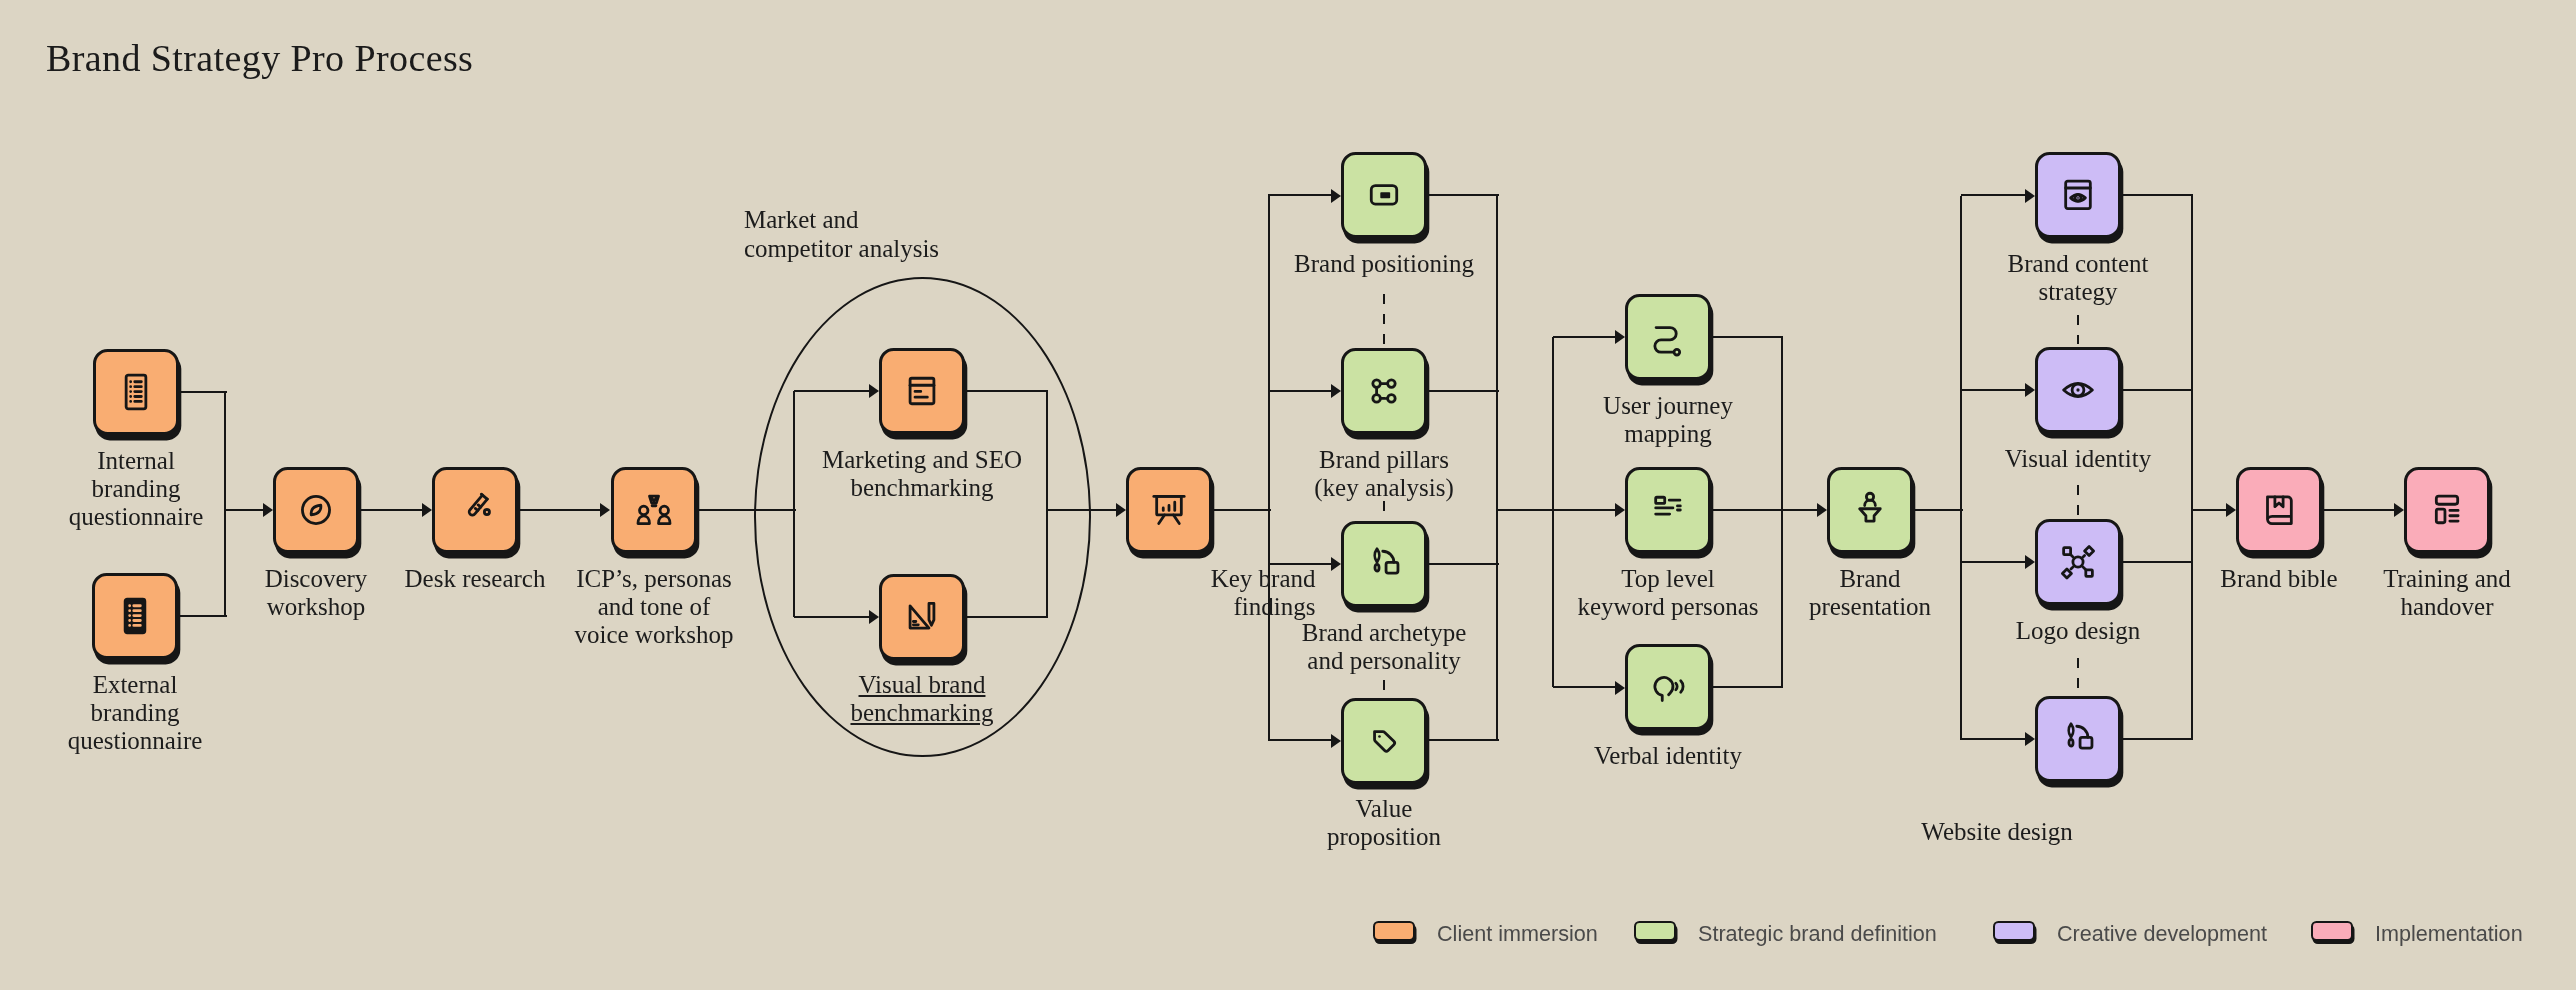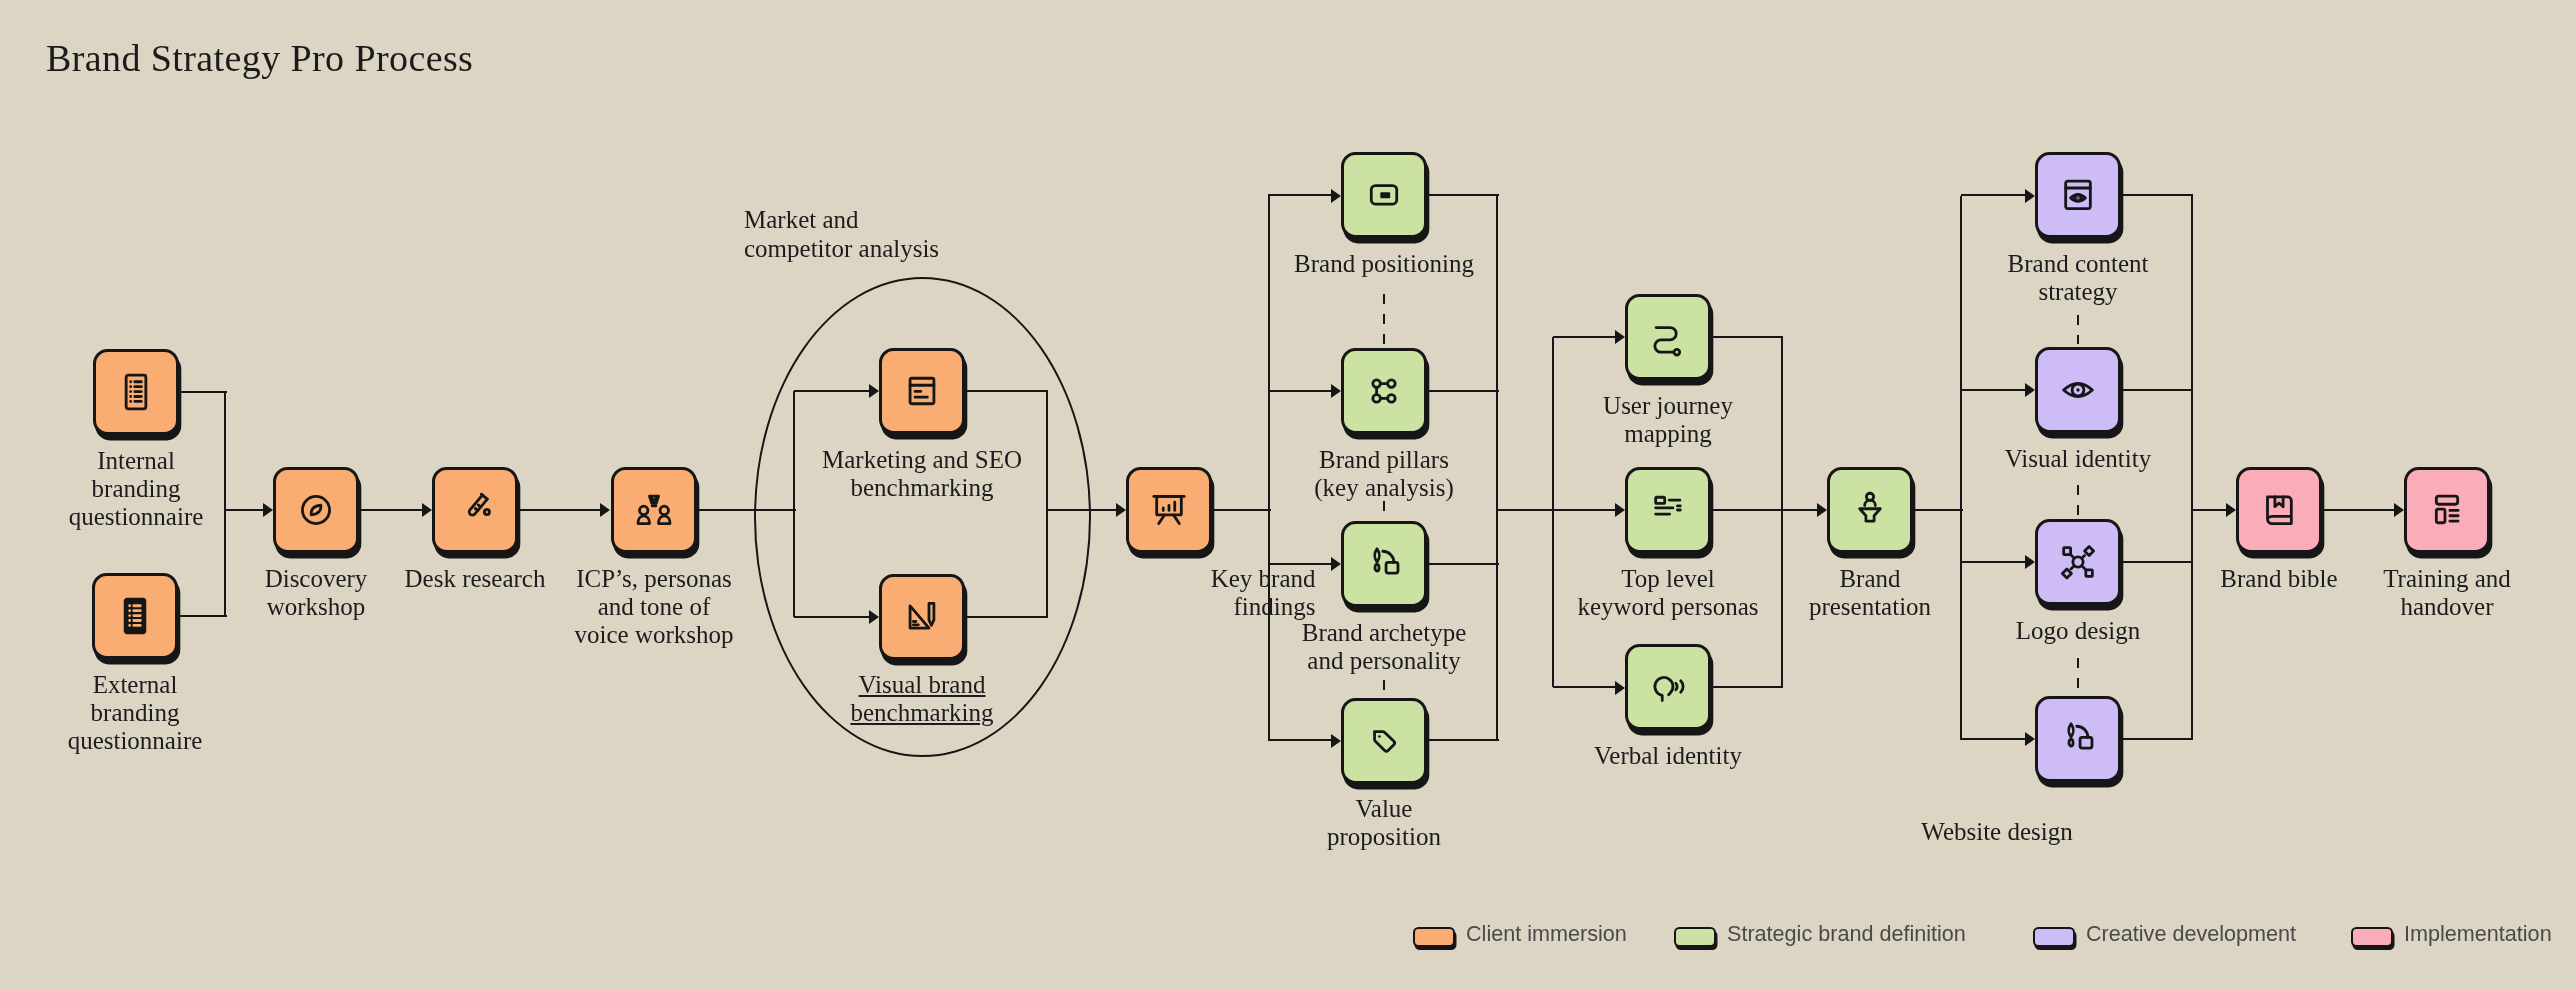--- a/index.html
+++ b/index.html
@@ -13,21 +13,21 @@
   .nlabel{position:absolute;width:293px;transform:translateX(-50%);text-align:center;
     font-size:25px;line-height:28px;color:#1C1C1C;white-space:pre-line;}
   .annotation{position:absolute;width:354px;transform:translateX(-50%);text-align:left;
     font-size:25px;line-height:28.5px;color:#1C1C1C;white-space:pre-line;}
   .hline{position:absolute;height:2.3px;background:#161616;}
   .vline{position:absolute;width:2.3px;background:#161616;}
   .dline{position:absolute;width:2.3px;background:repeating-linear-gradient(to bottom,#161616 0 10px,transparent 10px 20px);}
   .arrow{position:absolute;width:0;height:0;border-top:7px solid transparent;border-bottom:7px solid transparent;
     border-left:10px solid #161616;}
   .ellipse{position:absolute;border:2.3px solid #161616;border-radius:50%;}
-  .legend-item{position:absolute;display:flex;align-items:flex-end;gap:11px;height:26px;margin-left:40px;}
+  .legend-item{position:absolute;display:flex;align-items:flex-start;gap:22px;height:26px;}
   .lswatch{width:38px;height:16px;box-sizing:content-box;border:2.3px solid #161616;border-radius:5.4px;
     box-shadow:1.5px 3.1px 0 #161616;flex:0 0 auto;}
   .llabel{font-family:"Liberation Sans",sans-serif;font-size:21.6px;line-height:26px;color:#4A4A4A;white-space:nowrap;}
 </style>
 </head>
 <body>
 
 <div id="stage" style="width: 2576px; height: 990px; background: rgb(220, 213, 196);">
   <h1 id="page-title">Brand Strategy Pro Process</h1>
   <div id="ellipse-layer">

